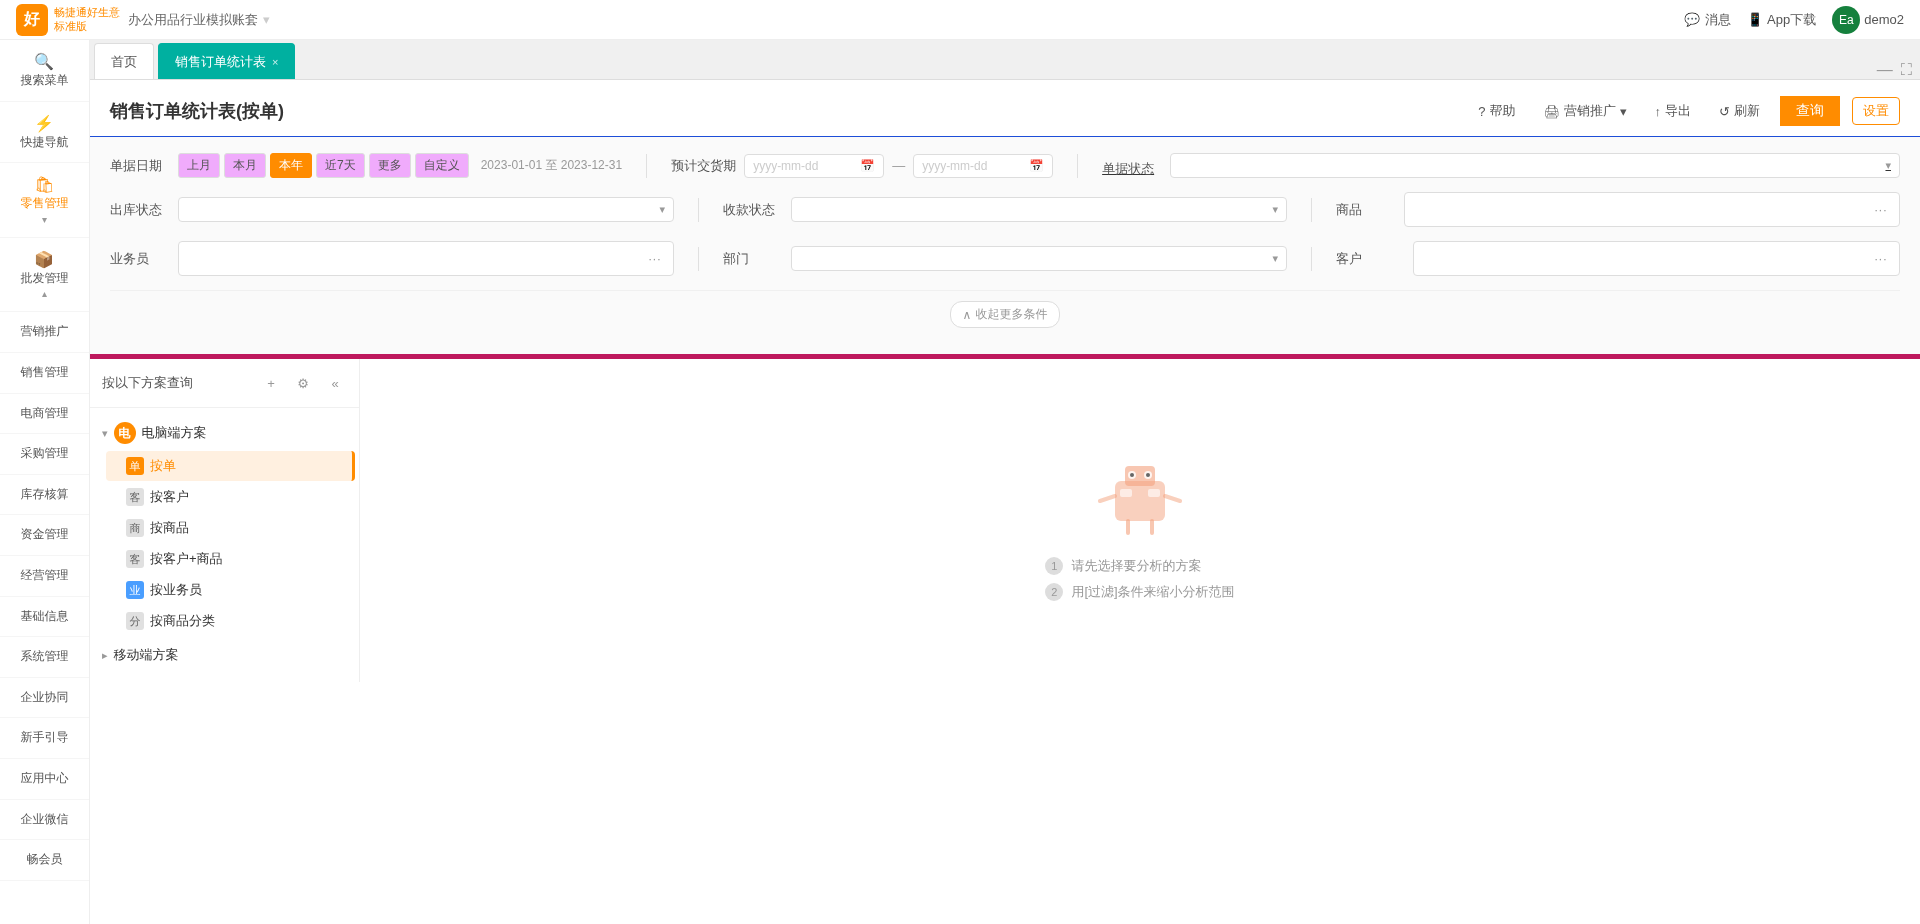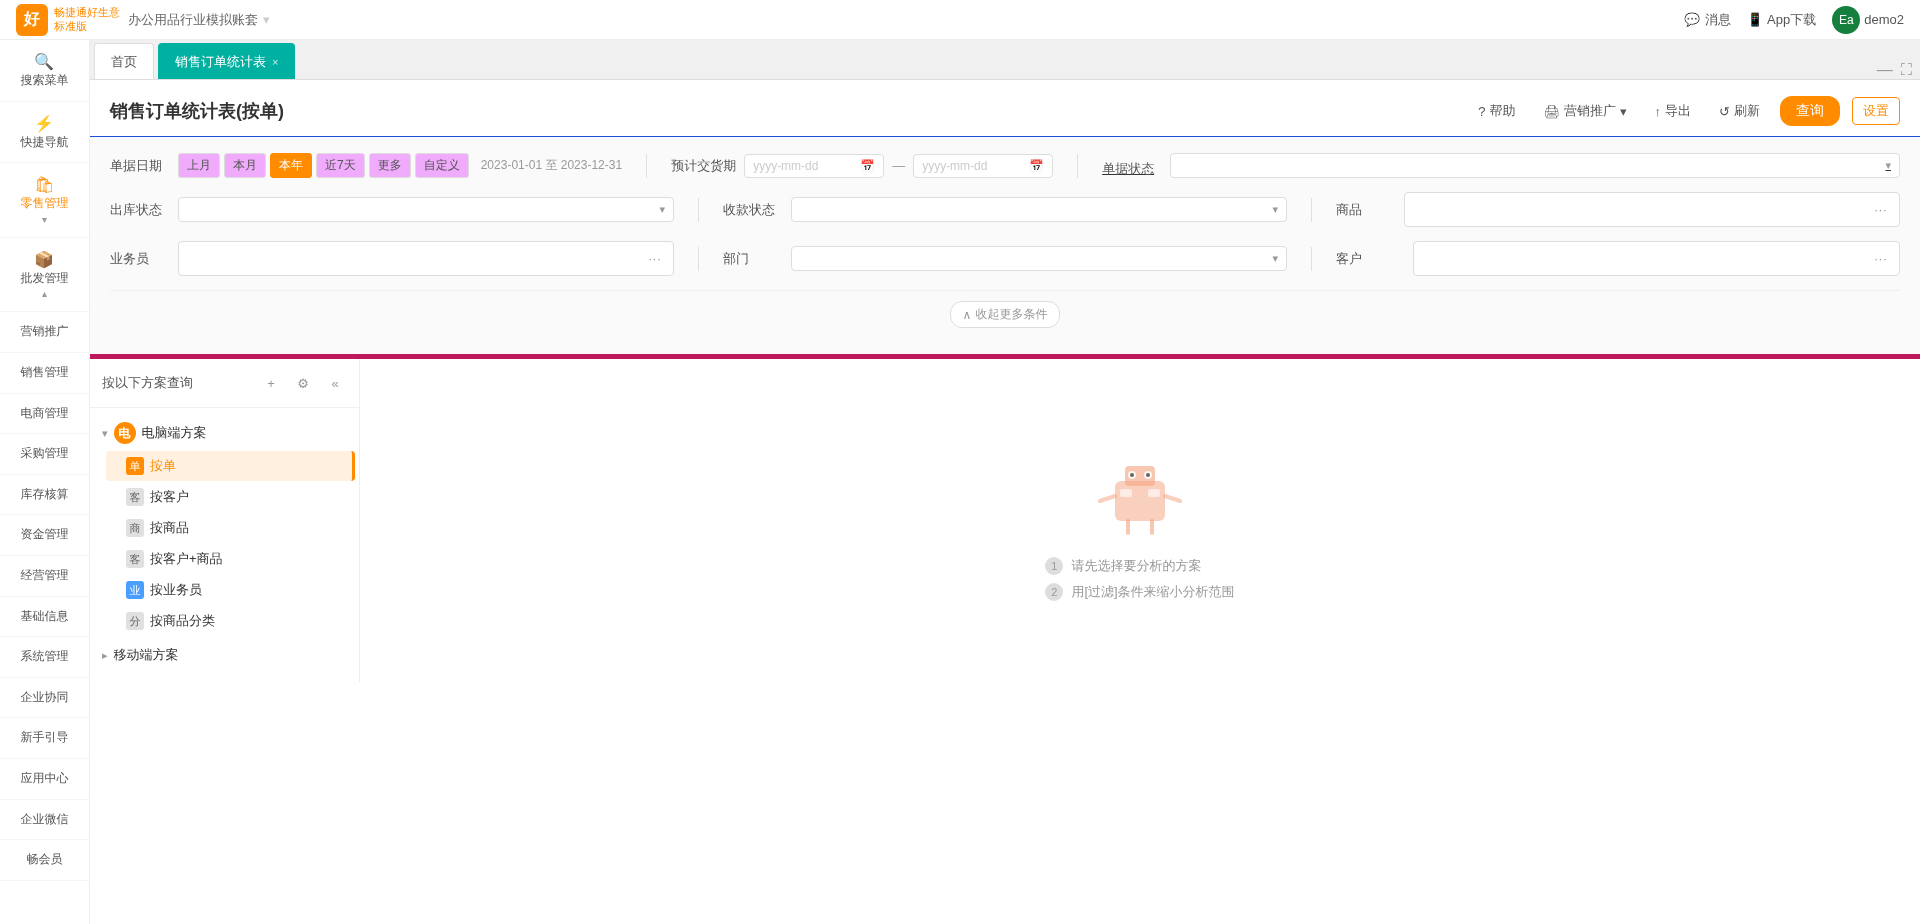--- a/index.html
+++ b/index.html
@@ -39,21 +39,21 @@
     .tab-close { font-size: 11px; color: rgba(255,255,255,0.8); cursor: pointer; }
 
     
     .page-content { flex: 1; overflow-y: auto; background: #fff; padding: 0; }
 
     
     .page-header { display: flex; align-items: center; justify-content: space-between; padding: 16px 20px 10px; border-bottom: 1px solid #1d4ed8; }
     .page-title { font-size: 18px; font-weight: bold; color: #333; }
     .page-actions { display: flex; align-items: center; gap: 12px; }
     .action-btn { display: flex; align-items: center; gap: 4px; color: #555; font-size: 13px; cursor: pointer; padding: 4px 8px; border-radius: 4px; }
-    .action-btn-primary { background: #ff8c00; color: white; border: none; padding: 6px 16px; border-radius: 12px; cursor: pointer; font-size: 14px; }
+    .action-btn-primary { background: #ff8c00; color: white; border: none; padding: 6px 16px; border-radius: 0; cursor: pointer; font-size: 14px; }
     .action-btn-orange { border: 1px solid #ff8c00; color: #ff8c00; background: white; padding: 4px 10px; border-radius: 4px; cursor: pointer; font-size: 13px; }
 
     
     .filter-area { padding: 16px 20px; background: #fafafa; border-bottom: 5px solid #be185d; }
     .filter-row { display: flex; align-items: center; gap: 16px; margin-bottom: 14px; flex-wrap: wrap; }
     .filter-row:last-child { margin-bottom: 0; }
     .filter-label { color: #555; font-size: 13px; white-space: nowrap; min-width: 60px; }
     .date-shortcuts { display: flex; align-items: center; gap: 4px; }
     .date-btn { padding: 3px 8px; border: 1px solid #ddd; border-radius: 3px; cursor: pointer; font-size: 12px; color: #555; background: #f0abfc; }
     .date-btn.active { background: #ff8c00; color: white; border-color: #ff8c00; }

